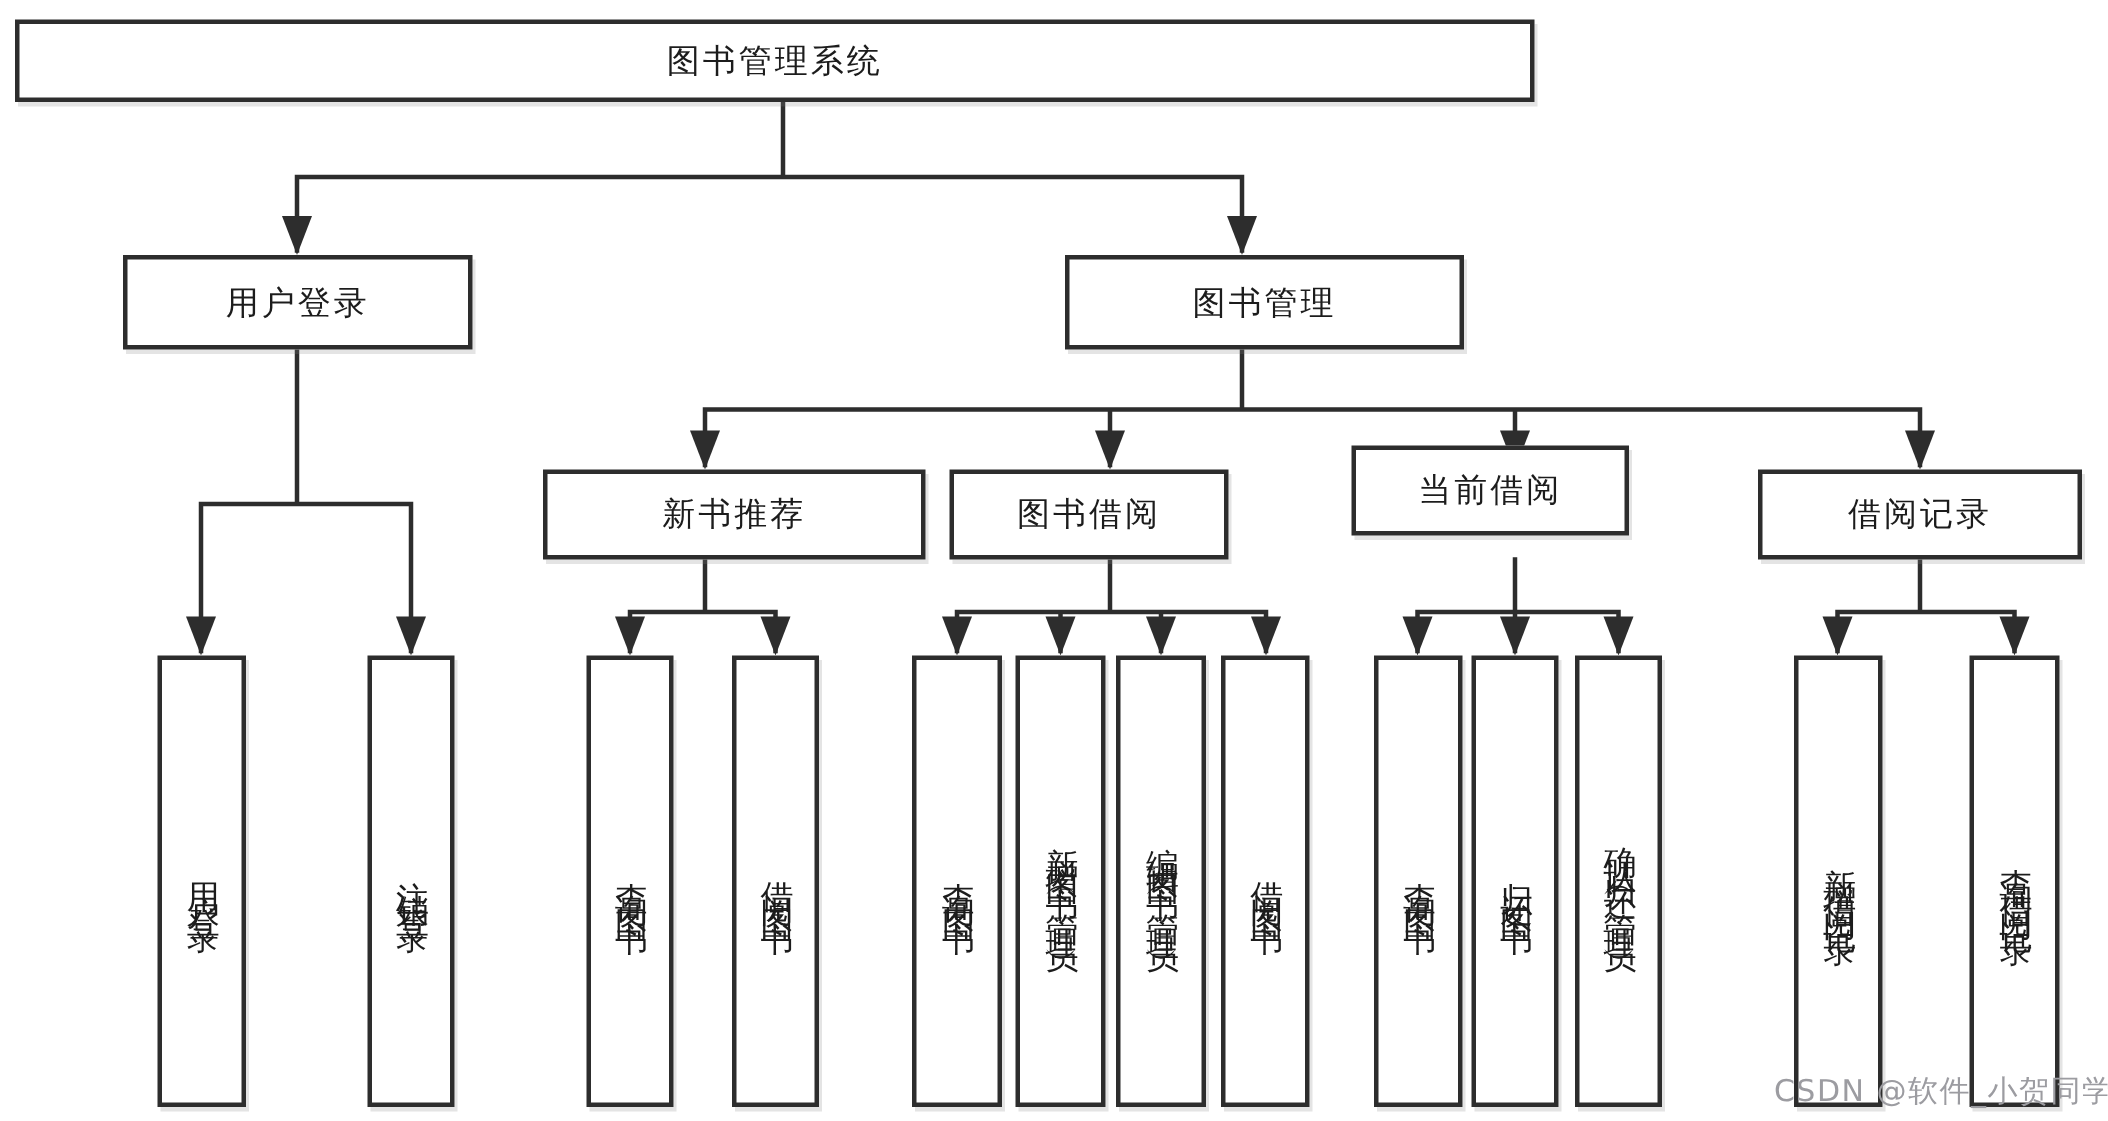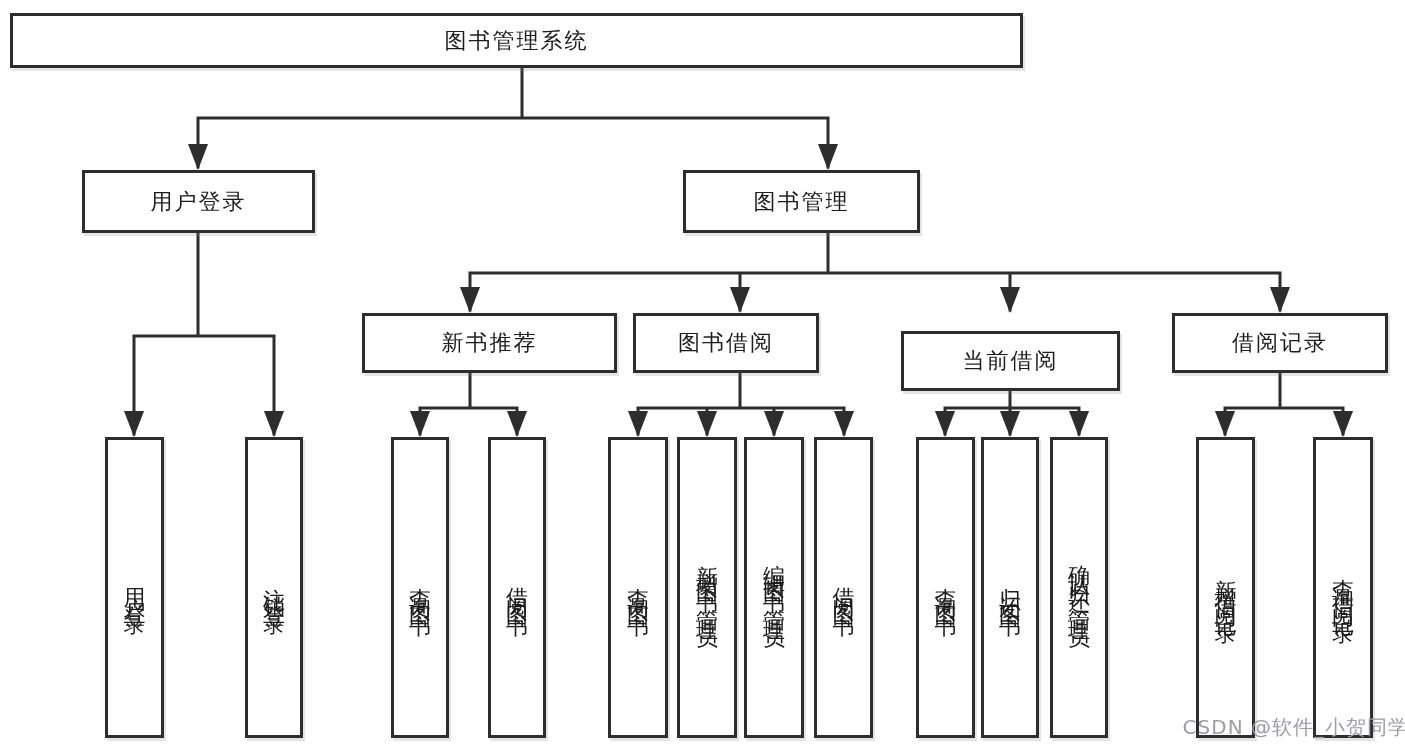--- a/index.html
+++ b/index.html
@@ -89,25 +89,25 @@
         <polygon points="1000,411 1020,411 1010,437" fill="var(--line)" stroke="none"></polygon>
         <polygon points="1069,411 1089,411 1079,437" fill="var(--line)" stroke="none"></polygon>
         <polygon points="1215,411 1235,411 1225,437" fill="var(--line)" stroke="none"></polygon>
         <polygon points="1333,411 1353,411 1343,437" fill="var(--line)" stroke="none"></polygon>
       </g>
   </svg>
 
   <div class="node h" style="left:10px;top:13px;width:1013px;height:55px">图书管理系统</div>
 
   <div class="node h" style="left:82px;top:170px;width:233px;height:63px">用户登录</div>
-  <div class="node h" style="left:683px;top:170px;width:237px;height:63px">图书管理</div>
+  <div class="node h" style="left:710px;top:170px;width:266px;height:63px">图书管理</div>
 
   <div class="node h" style="left:362px;top:313px;width:255px;height:60px">新书推荐</div>
   <div class="node h" style="left:633px;top:313px;width:186px;height:60px">图书借阅</div>
-  <div class="node h" style="left:901px;top:331px;width:219px;height:60px">当前借阅</div>
+  <div class="node h" style="left:901px;top:297px;width:185px;height:60px">当前借阅</div>
   <div class="node h" style="left:1172px;top:313px;width:216px;height:60px">借阅记录</div>
 
   <div class="node v" style="left:105px;top:437px;width:59px;height:301px">用户登录</div>
   <div class="node v" style="left:245px;top:437px;width:58px;height:301px">注销登录</div>
 
   <div class="node v" style="left:391px;top:437px;width:58px;height:301px">查询图书</div>
   <div class="node v" style="left:488px;top:437px;width:58px;height:301px">借阅图书</div>
 
   <div class="node v" style="left:608px;top:437px;width:60px;height:301px">查询图书</div>
   <div class="node v" style="left:677px;top:437px;width:60px;height:301px">新增图书（管理员）</div>

